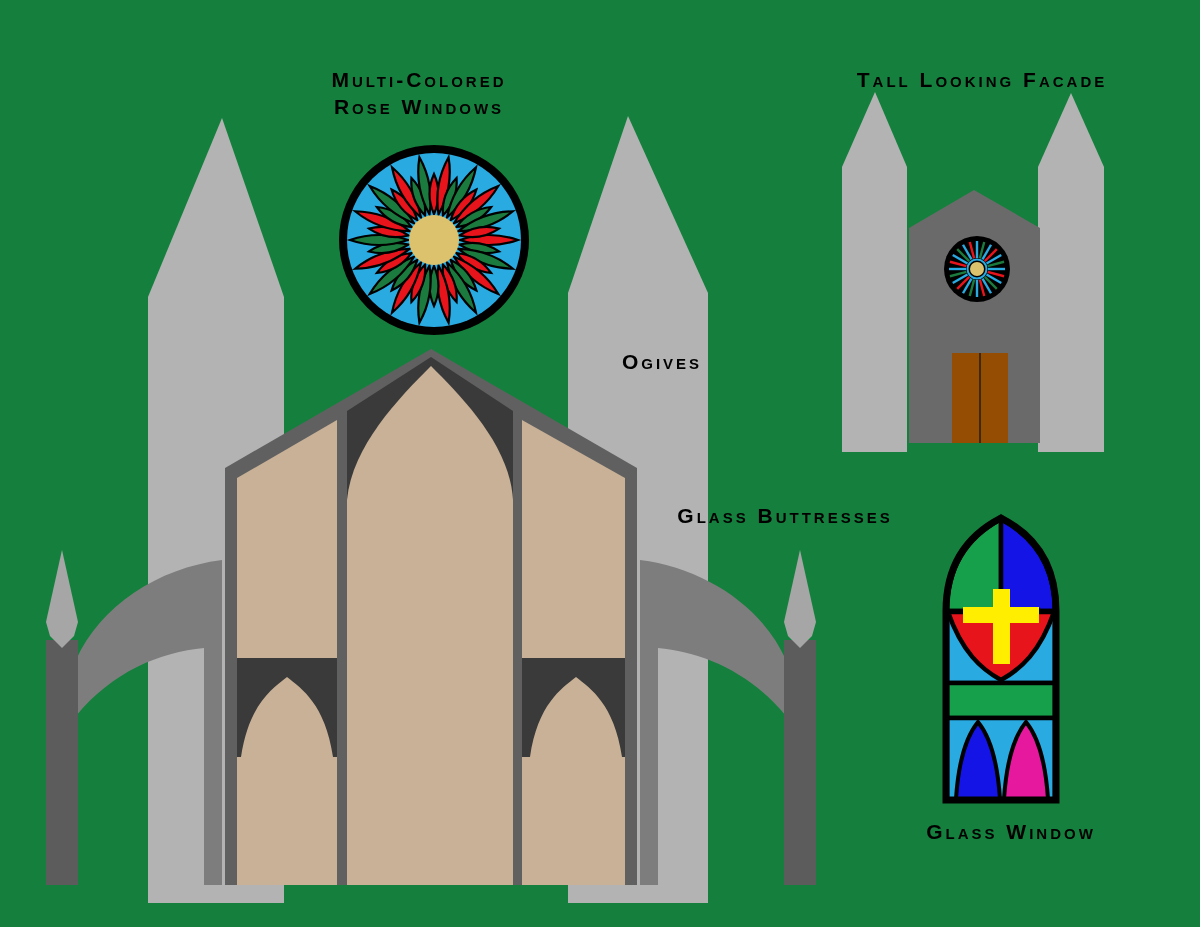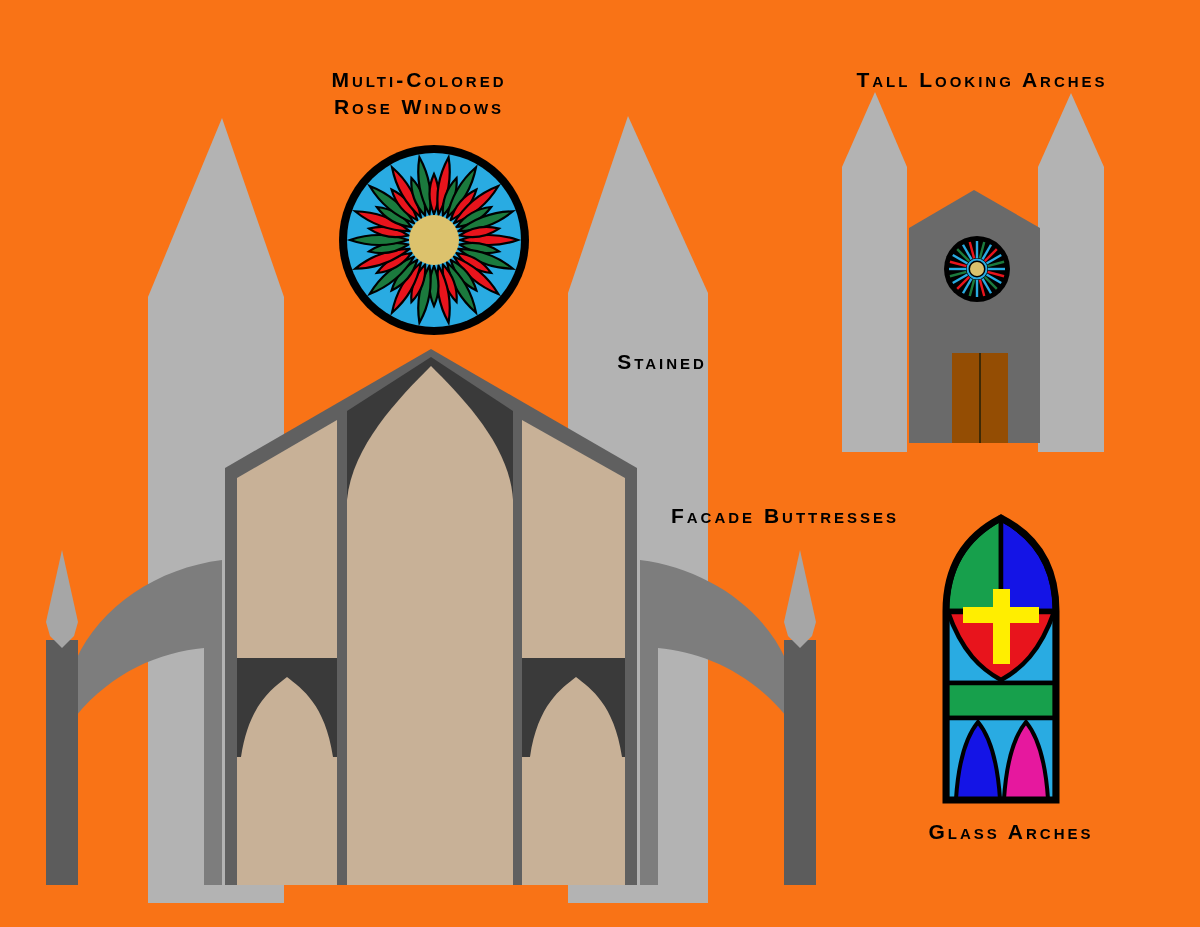--- a/index.html
+++ b/index.html
@@ -1,16 +1,16 @@
 <!DOCTYPE html>
 <html style="--c-text: #000000; --c-tower: #b3b3b3; --c-spear: #a6a6a6; --c-buttress: #7d7d7d; --c-pillar: #5c5c5c; --c-roof: #606060; --c-dark_panel: #3a3a3a; --c-tan: #c8b197; --c-facade_wall: #6a6a6a; --c-door: #944d03; --c-door_divider: #3f2a06; --c-cyan: #29abe2; --c-red: #e8141c; --c-rose_green: #1b7a3d; --c-sg_green: #17a04c; --c-sg_blue: #1414e6; --c-magenta: #e6189e; --c-yellow: #ffee00; --c-gold: #dcc26d; --c-outline: #000000;"><head>
 <meta charset="utf-8">
 <style>
   html,body{margin:0;padding:0;background:#fff;}
-  #stage{position:relative;width:1200px;height:927px;background:#f97316;overflow:hidden;
+  #stage{position:relative;width:1200px;height:927px;background:#15803d;overflow:hidden;
          font-family:"Liberation Sans", sans-serif;}
   #art{position:absolute;left:0;top:0;}
   .label{position:absolute;transform:translateX(-50%);text-align:center;
          font-variant:small-caps;font-weight:700;color:var(--c-text,#000);
          font-size:21px;letter-spacing:3px;line-height:27px;white-space:nowrap;}
   
   .f-tower{fill:var(--c-tower)}
   .f-spear{fill:var(--c-spear)}
   .f-buttress{fill:var(--c-buttress)}
   .f-pillar{fill:var(--c-pillar)}
@@ -183,24 +183,24 @@
       <path class="f-magenta sg" style="stroke-width:4" d="M 1004,799 C 1007,753 1017,733 1026,722 C 1035,733 1045,753 1048,799 Z"></path>
       <path class="sg-frame" d="M 946,800 L 946,611 C 946,566 966,536 1001,518 C 1036,536 1056,566 1056,611 L 1056,800 Z"></path>
     </g>
   </svg>
 
   <div class="label" style="left:419px;top:66px">
     <div>Multi-Colored</div>
     <div>Rose Windows</div>
   </div>
 
-  <div class="label" style="left:982px;top:66px">Tall Looking Arches</div>
+  <div class="label" style="left:982px;top:66px">Tall Looking Facade</div>
 
   <div class="label" style="left:662px;top:348px">
-    <div>Stained</div>
+    <div>Ogives</div>
   </div>
 
-  <div class="label" style="left:785px;top:502px">Facade Buttresses</div>
+  <div class="label" style="left:785px;top:502px">Glass Buttresses</div>
 
   <div class="label" style="left:1011px;top:818px">
-    <div>Glass Arches</div>
+    <div>Glass Window</div>
   </div>
 </div>
 
 </body></html>

